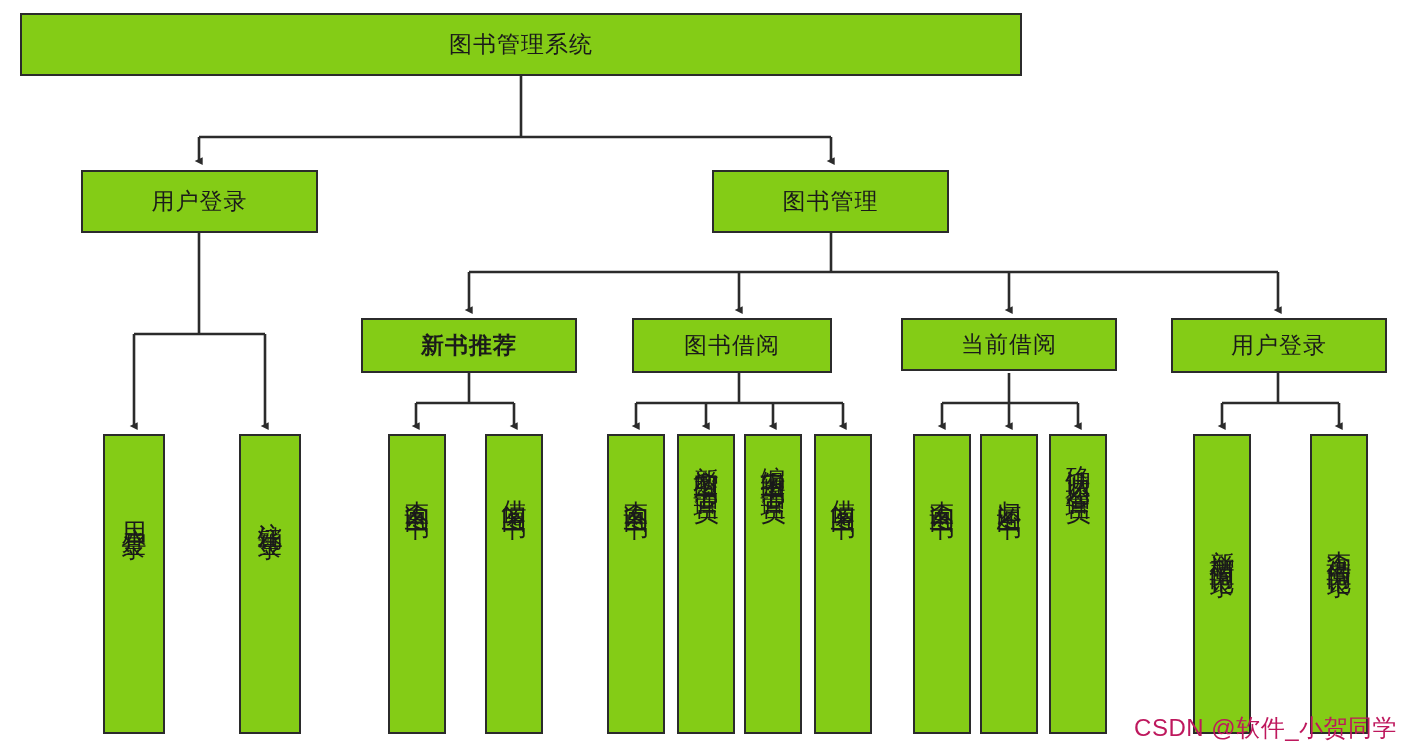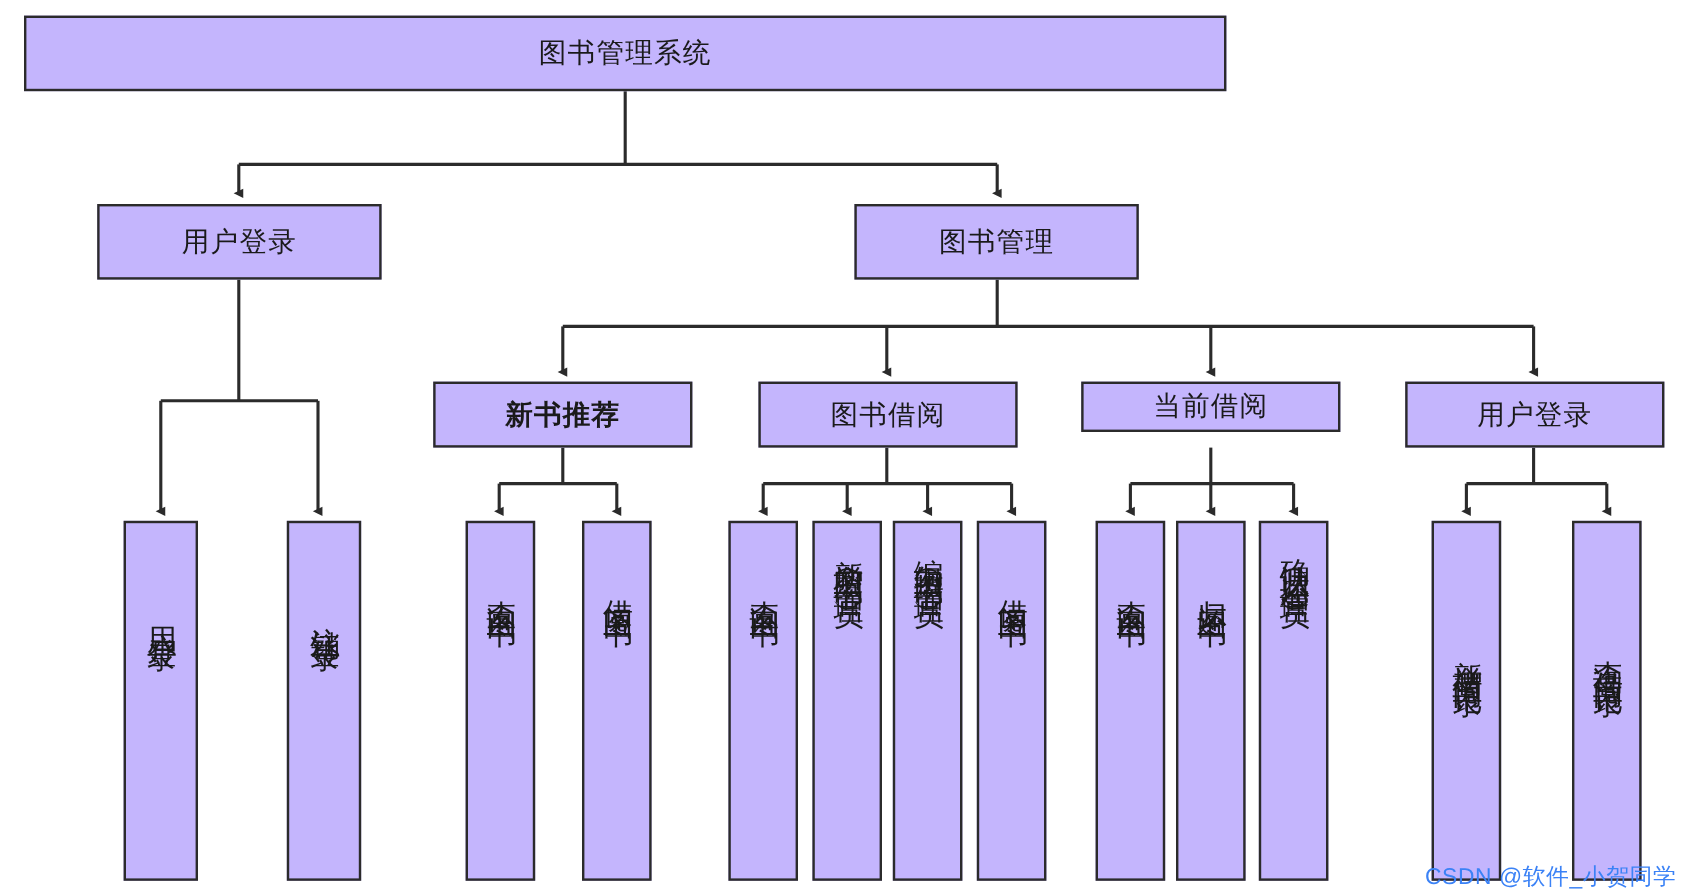--- a/index.html
+++ b/index.html
@@ -22,21 +22,21 @@
     left: 0;
     top: 0;
     width: 1405px;
     height: 747px;
     pointer-events: none;
   }
   .node {
     position: absolute;
     box-sizing: border-box;
     border: 2.5px solid #2b2b2b;
-    background: #c4b5fd;
+    background: #84cc16;
     display: flex;
     align-items: center;
     justify-content: center;
     color: #1a1a1a;
   }
   .node.horizontal {
     font-size: 23px;
     letter-spacing: 1px;
     line-height: 1.1;
   }
@@ -63,22 +63,22 @@
   .node.vertical.high .vlabel {
     margin-top: 6px;
   }
   .node.vertical.low .vlabel {
     margin-top: 90px;
   }
   #watermark {
     position: absolute;
     right: 8px;
     bottom: 3px;
-    font-size: 19px;
-    color: #3b82f6;
+    font-size: 24px;
+    color: #be185d;
     letter-spacing: 0.5px;
     white-space: nowrap;
     user-select: none;
   }
 </style>
 </head>
 <body>
 
 <div id="diagram-root">
 
@@ -140,24 +140,24 @@
   <div class="node horizontal" style="left:81px; top:170px; width:237px; height:63px;">
     <span>用户登录</span>
   </div>
   <div class="node horizontal" style="left:712px; top:170px; width:237px; height:63px;">
     <span>图书管理</span>
   </div>
 
   <div class="node horizontal" style="left:361px; top:318px; width:216px; height:55px;font-weight:bold;">
     <span>新书推荐</span>
   </div>
-  <div class="node horizontal" style="left:632px; top:318px; width:216px; height:55px;">
+  <div class="node horizontal" style="left:632px; top:318px; width:200px; height:55px;">
     <span>图书借阅</span>
   </div>
-  <div class="node horizontal" style="left:901px; top:318px; width:216px; height:42px;">
+  <div class="node horizontal" style="left:901px; top:318px; width:216px; height:53px;">
     <span>当前借阅</span>
   </div>
   <div class="node horizontal" style="left:1171px; top:318px; width:216px; height:55px;">
     <span>用户登录</span>
   </div>
 
   <div class="node vertical mid" style="left:103px; top:434px; width:62px; height:300px;">
     <span class="vlabel">用户登录</span>
   </div>
   <div class="node vertical mid" style="left:239px; top:434px; width:62px; height:300px;">

